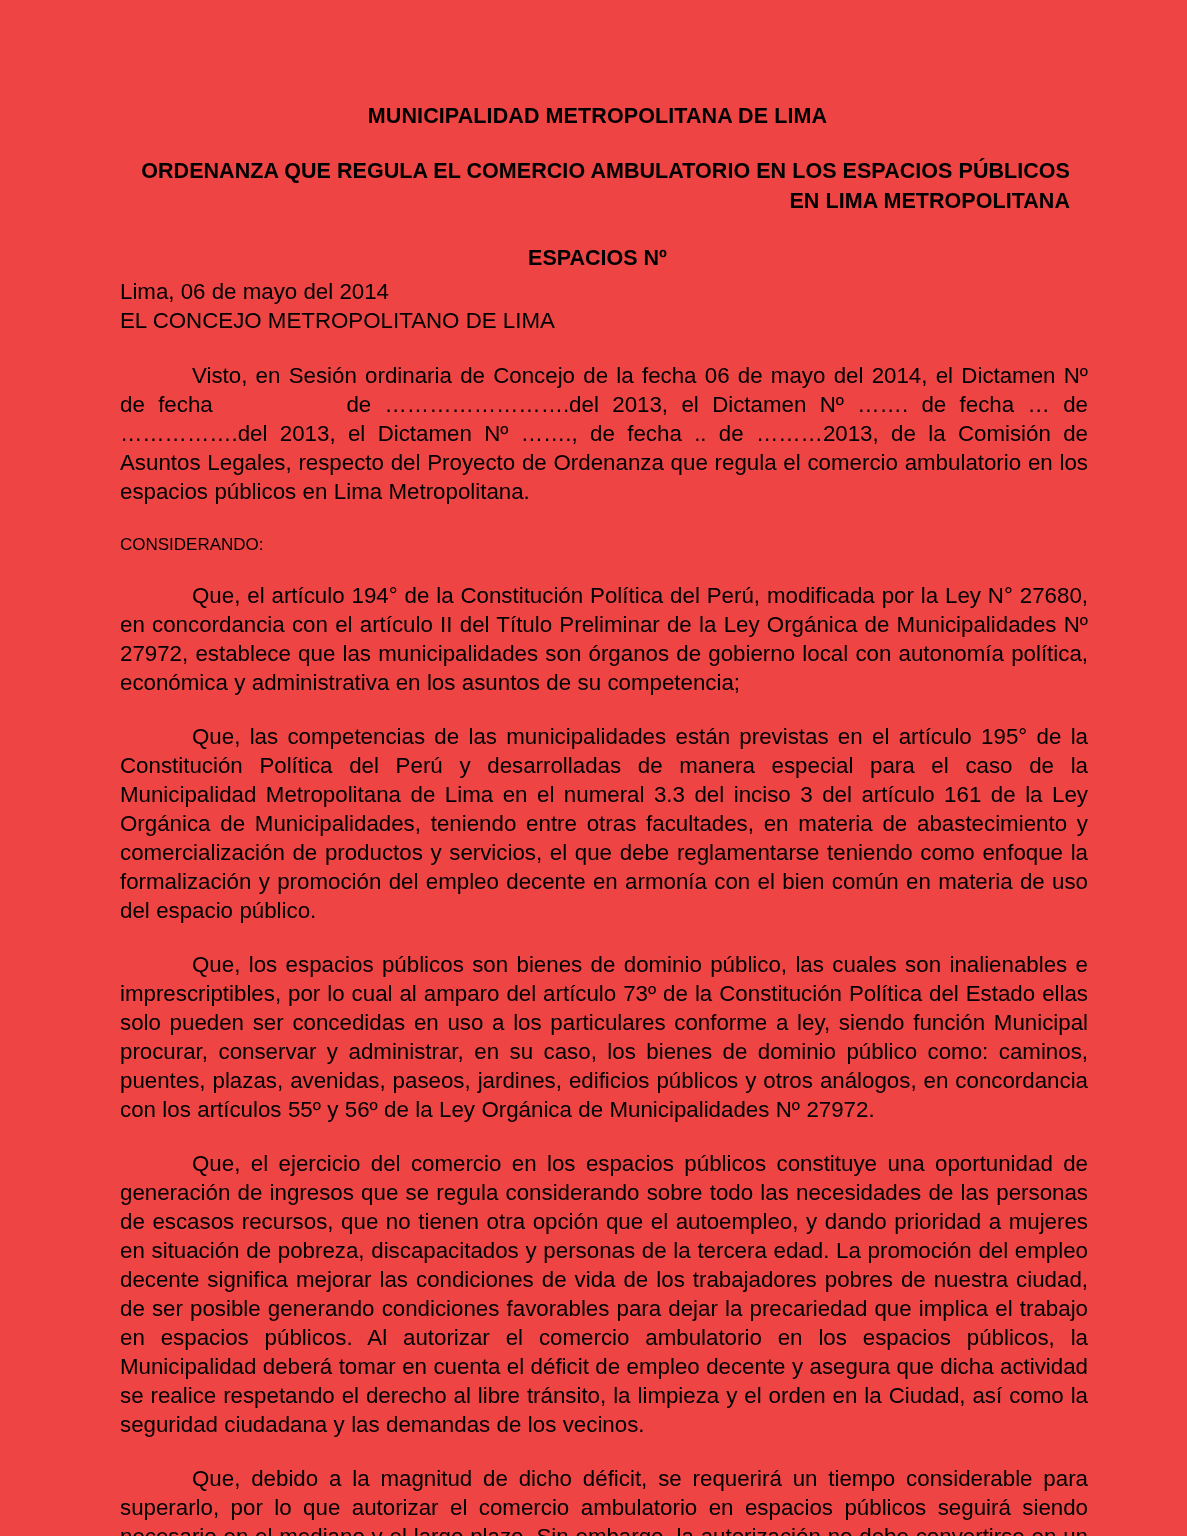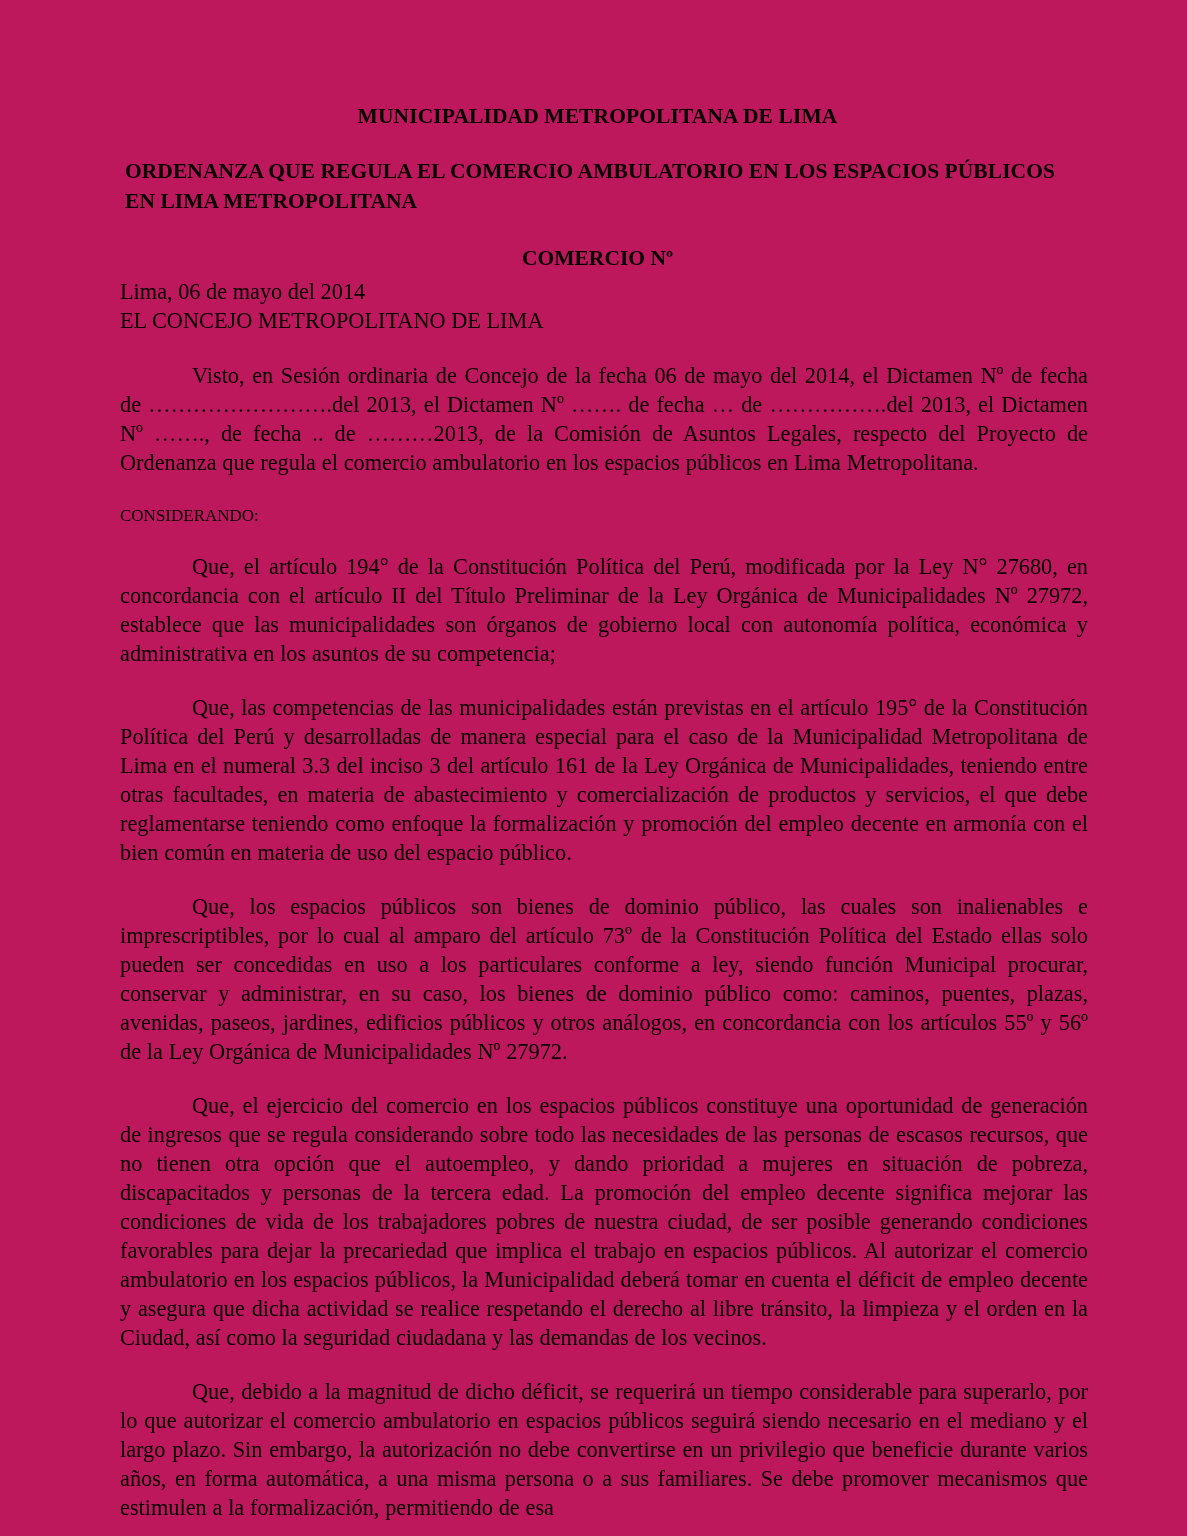--- a/index.html
+++ b/index.html
@@ -7,22 +7,22 @@
     margin: 0;
     padding: 0;
     background: #ffffff;
   }
 
   .page {
     position: relative;
     width: 1187px;
     height: 1536px;
     margin: 0 auto;
-    background: #be185d;
-    font-family: Liberation Serif, serif;
+    background: #ef4444;
+    font-family: Liberation Sans, sans-serif;
     color: #000000;
     overflow: hidden;
     -webkit-font-smoothing: antialiased;
   }
 
   
   .header-zone {
     position: absolute;
     left: 125px;
     top: 104px;
@@ -33,21 +33,21 @@
     font-size: 21.5px;
     font-weight: bold;
     text-align: center;
     letter-spacing: 0.1px;
     line-height: 1.2;
   }
 
   .doc-title-sub {
     font-size: 21.5px;
     font-weight: bold;
-    text-align: left;
+    text-align: right;
     line-height: 1.42;
     margin-top: 26px;
     letter-spacing: 0.05px;
   }
 
   .doc-title-ord {
     font-size: 21.5px;
     font-weight: bold;
     text-align: center;
     margin-top: 29px;
@@ -101,21 +101,21 @@
 </head>
 <body>
 
 <div class="page">
 
   <div class="header-zone">
     <div class="doc-title-main">MUNICIPALIDAD METROPOLITANA DE LIMA</div>
 
     <div class="doc-title-sub">ORDENANZA QUE REGULA EL COMERCIO AMBULATORIO EN LOS ESPACIOS PÚBLICOS EN LIMA METROPOLITANA</div>
 
-    <div class="doc-title-ord">COMERCIO Nº</div>
+    <div class="doc-title-ord">ESPACIOS Nº</div>
   </div>
 
   <div class="body-zone">
 
     <div class="line-plain gap-after-date">Lima, 06 de mayo del 2014</div>
 
     <div class="line-plain gap-after-concejo">EL CONCEJO METROPOLITANO DE LIMA</div>
 
     <p class="para preserve-spaces tight">Visto, en Sesión ordinaria de Concejo de la fecha 06 de mayo del 2014, el Dictamen Nº de fecha          de …………………….del 2013, el Dictamen Nº ……. de fecha … de …………….del 2013, el Dictamen Nº ……., de fecha .. de ………2013, de la Comisión de Asuntos Legales, respecto del Proyecto de Ordenanza que regula el comercio ambulatorio en los espacios públicos en Lima Metropolitana.</p>
 

